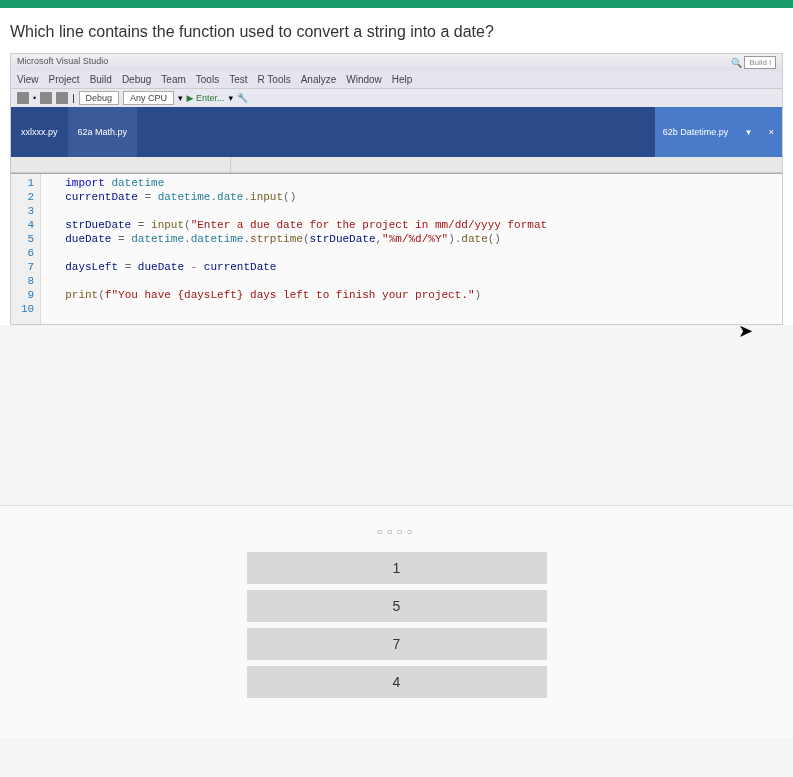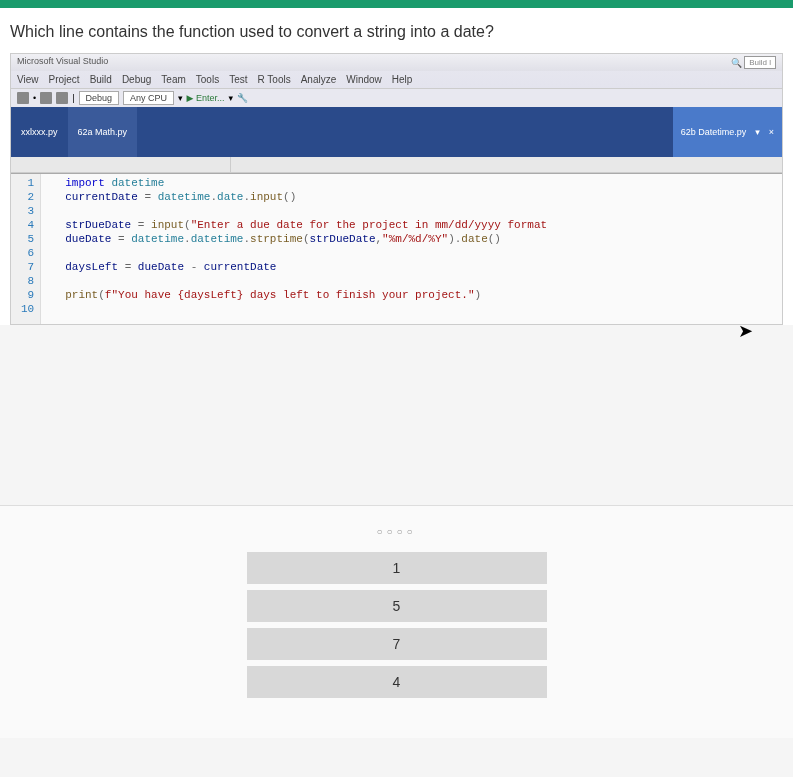--- a/index.html
+++ b/index.html
@@ -15,21 +15,21 @@
 .quick-box { background: #fff; border: 1px solid #999; padding: 1px 4px; font-size: 8px; color: #888; }
 .ide-menu { display: flex; gap: 10px; padding: 3px 6px; color: #444; }
 .ide-menu span { font-size: 10px; }
 .ide-toolbar { display: flex; align-items: center; gap: 4px; padding: 2px 6px; background: #e8e8f0; border-top: 1px solid #ccc; }
 .tb-icon { width: 12px; height: 12px; background: #888; border-radius: 1px; }
 .tb-dropdown { background: #fff; border: 1px solid #aaa; padding: 1px 6px; font-size: 9px; color: #444; }
 .tb-attach { color: #2a7a3a; font-size: 9px; }
 .tabs-row { display: flex; background: #2a4a8a; color: #fff; }
 .tab { padding: 20px 10px; font-size: 9px; background: #2a4a8a; }
 .tab.active { background: #3a5a9a; }
-.tab-right { margin-left: auto; background: #4a7aca; padding: 3px 8px; display: flex; align-items: center; gap: 9px; }
+.tab-right { margin-left: auto; background: #4a7aca; padding: 3px 8px; display: flex; align-items: center; gap: 18px; }
 .nav-bar { background: #e8e8e8; border-bottom: 1px solid #ccc; height: 16px; display: flex; align-items: center; }
 .nav-dropdown { border-right: 1px solid #ccc; width: 220px; height: 100%; }
 .code-area { display: flex; background: #fafafa; min-height: 150px; }
 .gutter { background: #f0f0f0; padding: 2px 6px 2px 10px; text-align: right; color: #2a7aba; font-size: 11px; font-family: 'Courier New', monospace; border-right: 1px solid #ddd; }
 .gutter div { height: 14px; line-height: 14px; }
 .code { padding: 2px 8px; font-size: 11px; font-family: 'Courier New', monospace; color: #333; flex: 1; }
 .code-line { height: 14px; line-height: 14px; white-space: pre; margin-left: 16px; }
 .kw { color: #0000cc; }
 .mod { color: #267f99; }
 .fn { color: #795e26; }

